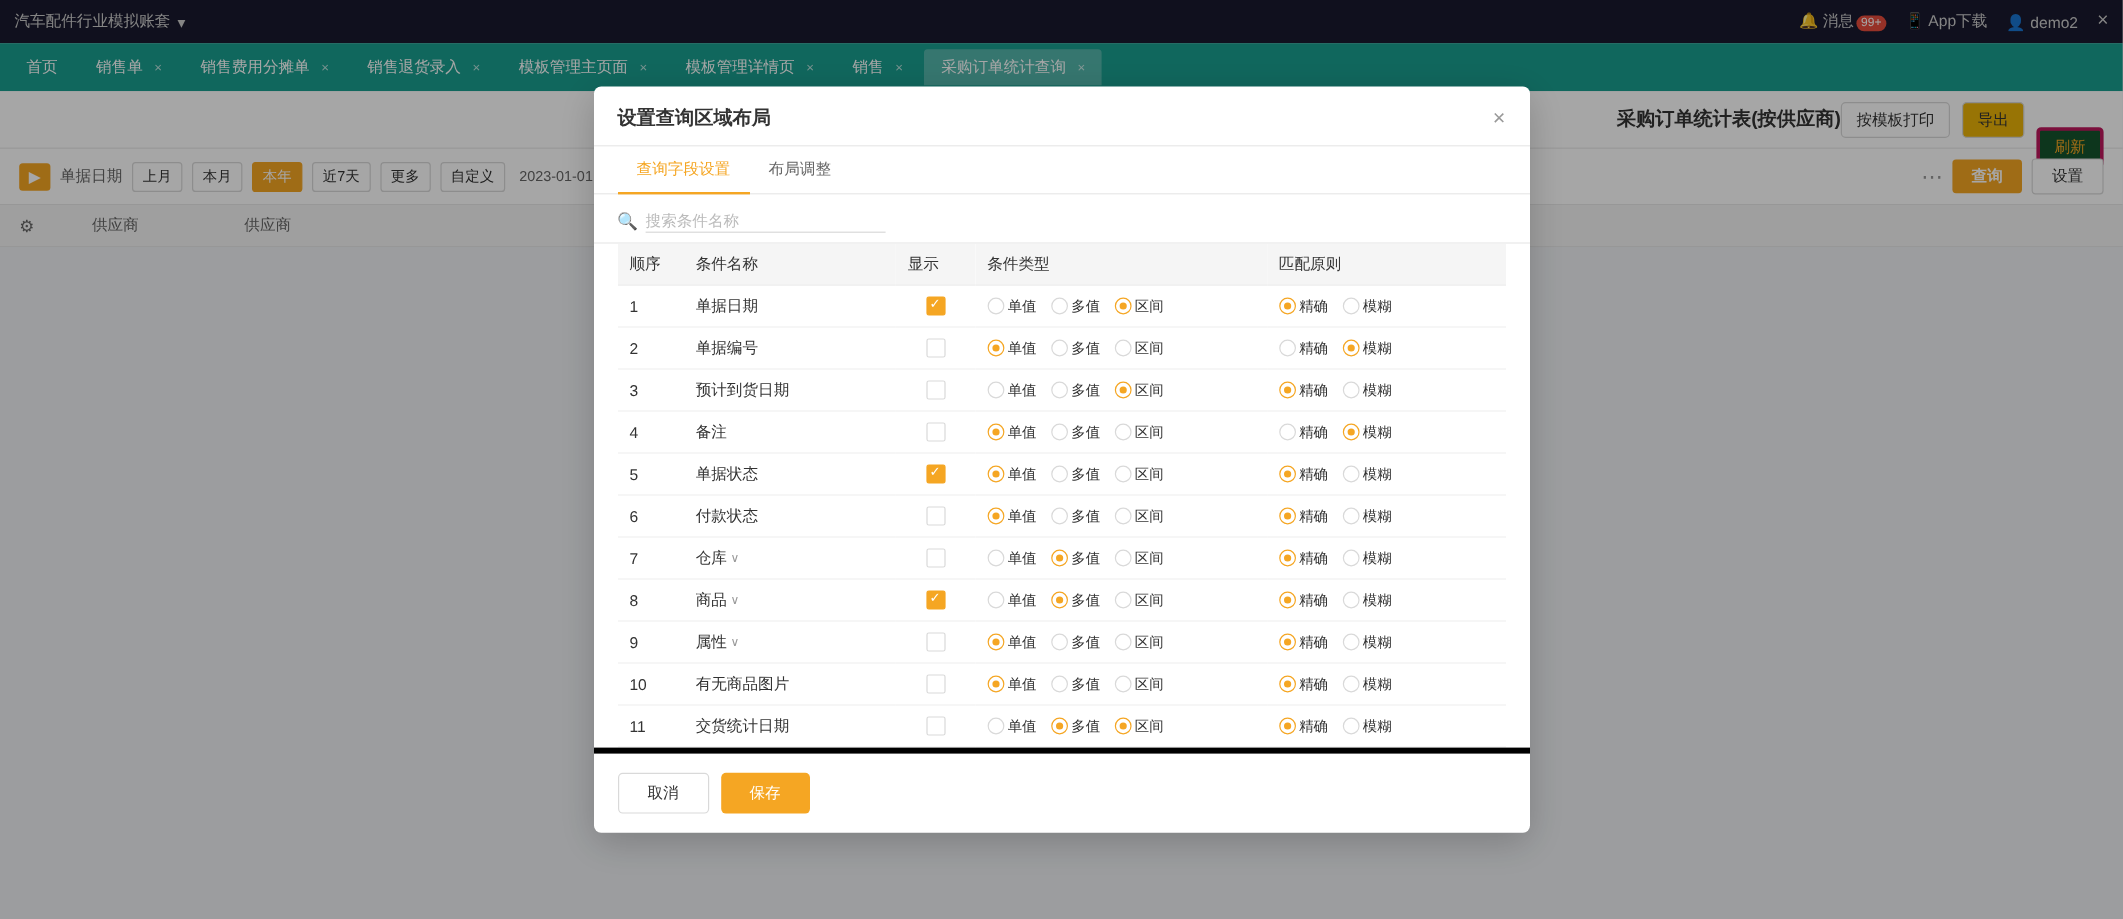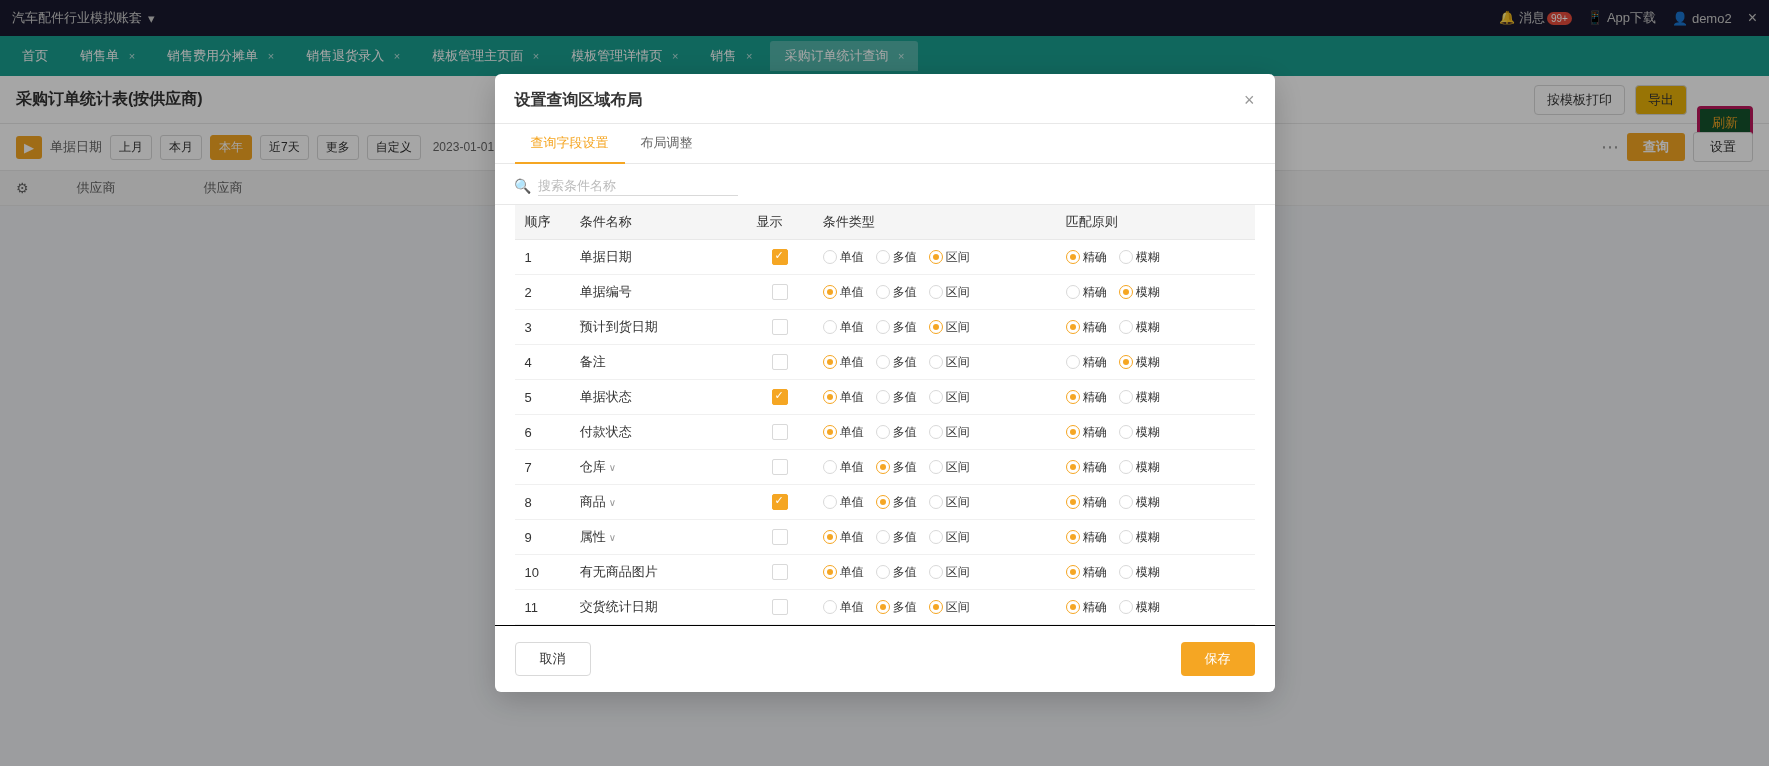--- a/index.html
+++ b/index.html
@@ -46,24 +46,23 @@
     }
     .navtab.active { background: rgba(255,255,255,0.25); }
     .navtab .close-btn { margin-left: 6px; opacity: 0.7; font-size: 11px; }
 
     
     .page-header {
       height: 48px;
       background: #fff;
       display: flex;
       align-items: center;
-      justify-content: space-between;
+      justify-content: flex-end;
       padding: 0 16px;
       border-bottom: 1px solid #e8e8e8;
-      gap: 24px;
     }
     .page-title { font-size: 16px; font-weight: bold; color: #333; }
     .page-actions { display: flex; align-items: center; gap: 10px; }
     .btn-print { background: #fff; border: 1px solid #d9d9d9; border-radius: 4px; padding: 5px 12px; cursor: pointer; font-size: 13px; color: #333; display: flex; align-items: center; gap: 4px; }
     .btn-export { background: #eab308; border: 1px solid #d9d9d9; border-radius: 4px; padding: 5px 12px; cursor: pointer; font-size: 13px; color: #333; }
     .btn-refresh { background: #14532d; border: 3px solid #be185d; border-radius: 4px; padding: 5px 12px; cursor: pointer; font-size: 13px; color: #f5a623; margin-top: 46px; }
 
     
     .filter-bar {
       background: #fff;
@@ -252,23 +251,23 @@
       position: absolute;
       top: 50%; left: 50%;
       transform: translate(-50%, -50%);
     }
     .radio-label { font-size: 12px; color: #333; }
 
     
     .dialog-footer {
       padding: 16px 20px;
       display: flex;
-      justify-content: space-between;
+      justify-content: flex-start;
       gap: 10px;
-      border-top: 1px solid #000000;
+      border-top: 5px solid #000000;
     }
     .btn-cancel {
       border: 1px solid #d9d9d9;
       background: #fff;
       color: #333;
       border-radius: 4px;
       padding: 7px 24px;
       cursor: pointer;
       font-size: 13px;
     }

